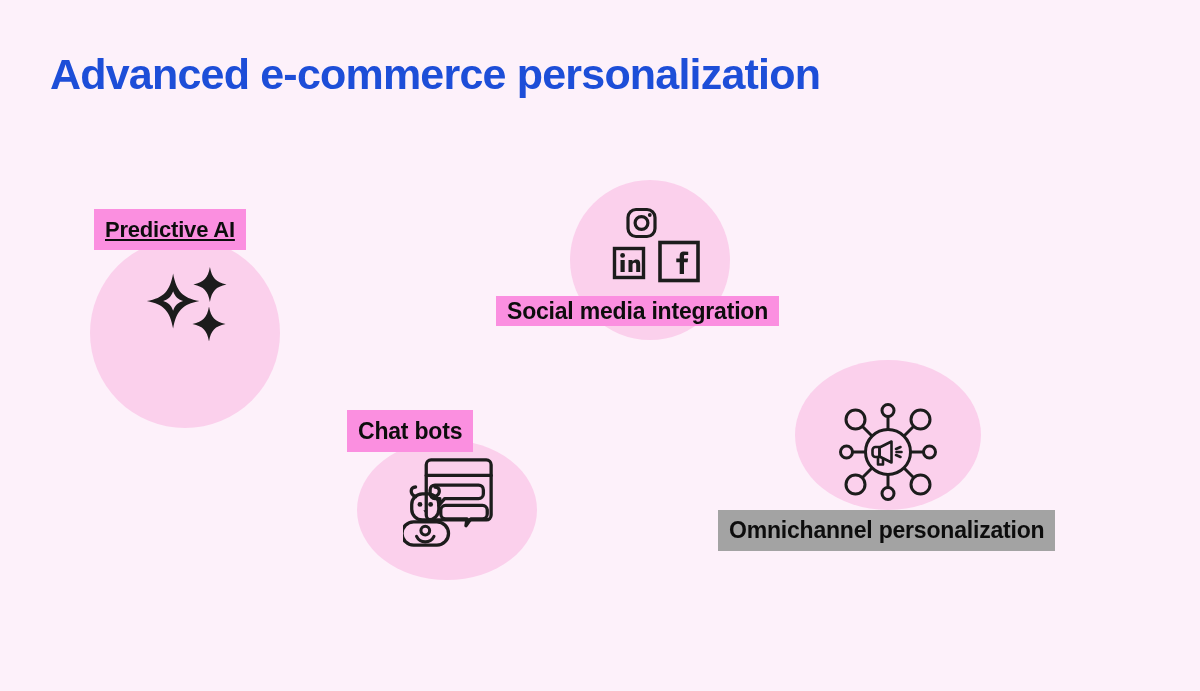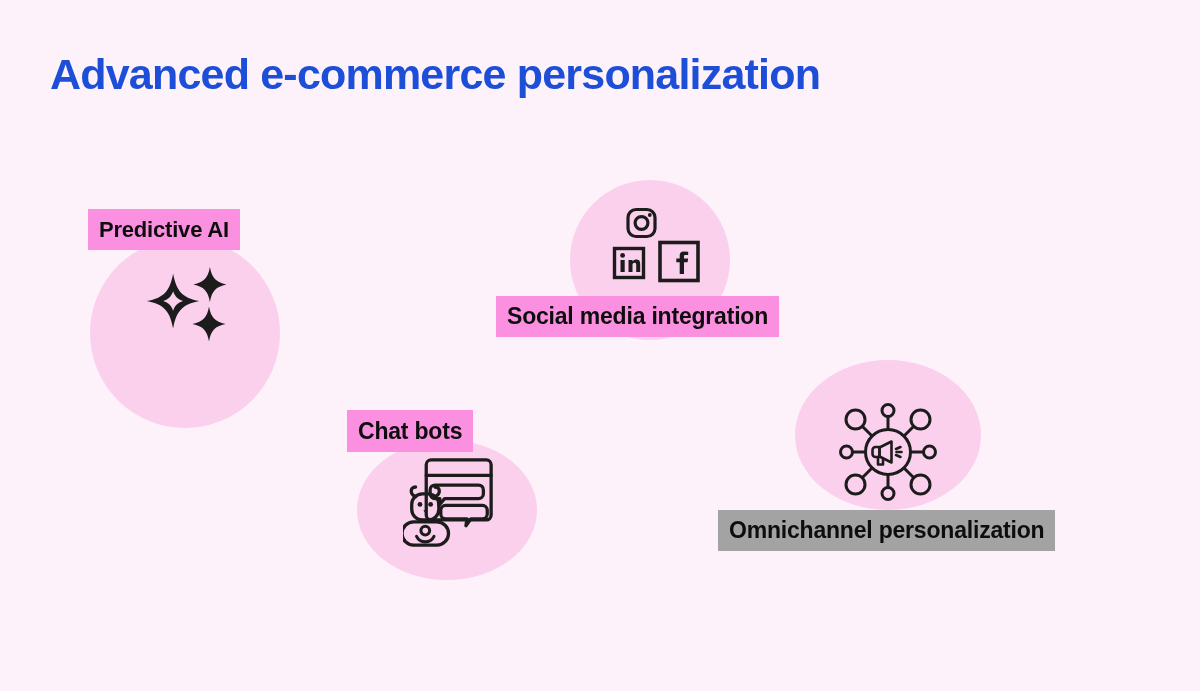--- a/index.html
+++ b/index.html
@@ -58,26 +58,26 @@
     white-space:nowrap;
     padding:0 11px;
   }
   .badge.b-predictive { font-size:22px; }
   .badge.b-social    { font-size:23px; }
   .badge.b-chat      { font-size:23px;text-align:right; }
   .badge.b-omni      { font-size:23px; }
   #blob-predictive-top { left:90px; top:238px; width:190px; height:190px;
                          border-radius:50%; }
   #icon-predictive { left:140px; top:255px; width:92px; height:92px; }
-  #badge-predictive{ left:88px;  top:209px; height:41px; }
+  #badge-predictive{ left:94px;  top:209px; height:41px;text-decoration:underline; }
 
   
   #blob-social  { left:570px; top:180px; width:160px; height:160px; }
   #icon-social  { left:600px; top:200px; width:105px; height:90px; }
-  #badge-social { left:496px; top:296px; height:41px; }
+  #badge-social { left:496px; top:296px; height:30px; }
 
   
   #blob-chat  { left:357px; top:440px; width:180px; height:140px; }
   #icon-chat  { left:403px; top:455px; width:92px; height:95px; }
   #badge-chat { left:347px; top:410px; height:42px; }
 
   
   #blob-omni  { left:795px; top:360px; width:186px; height:150px; }
   #icon-omni  { left:838px; top:402px; width:100px; height:100px; }
   #badge-omni { left:718px; top:510px; height:41px; }

